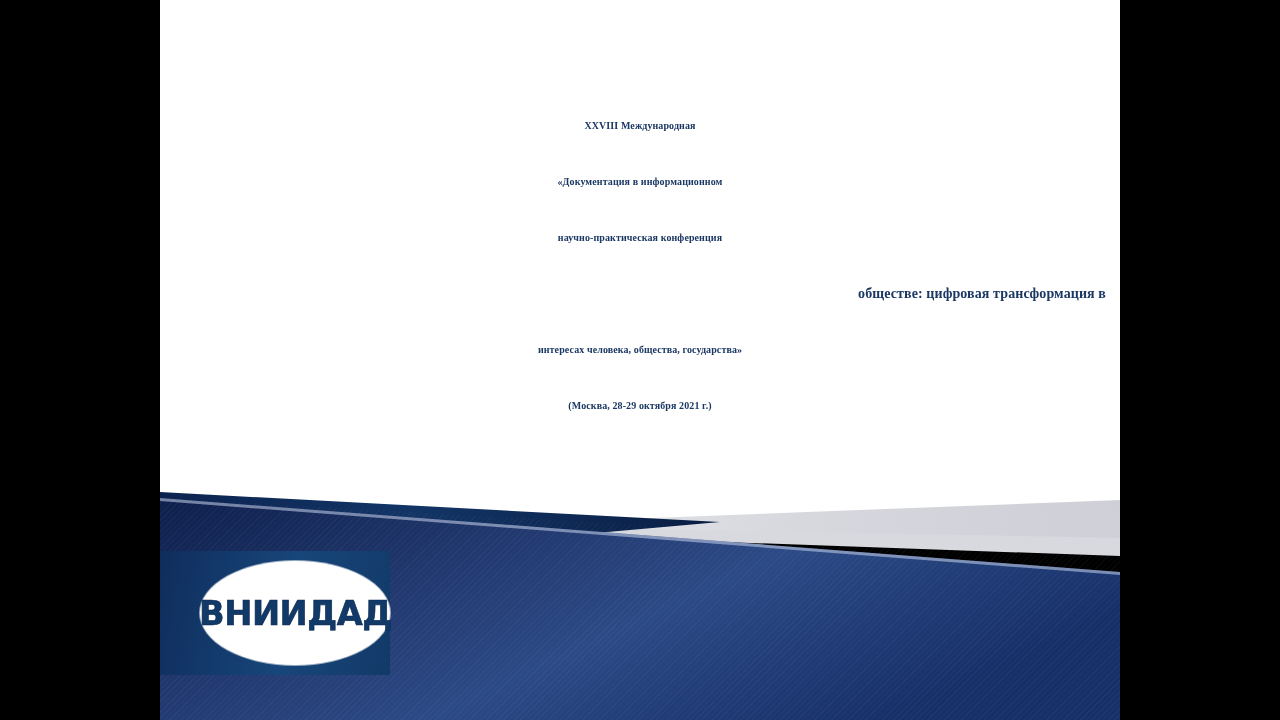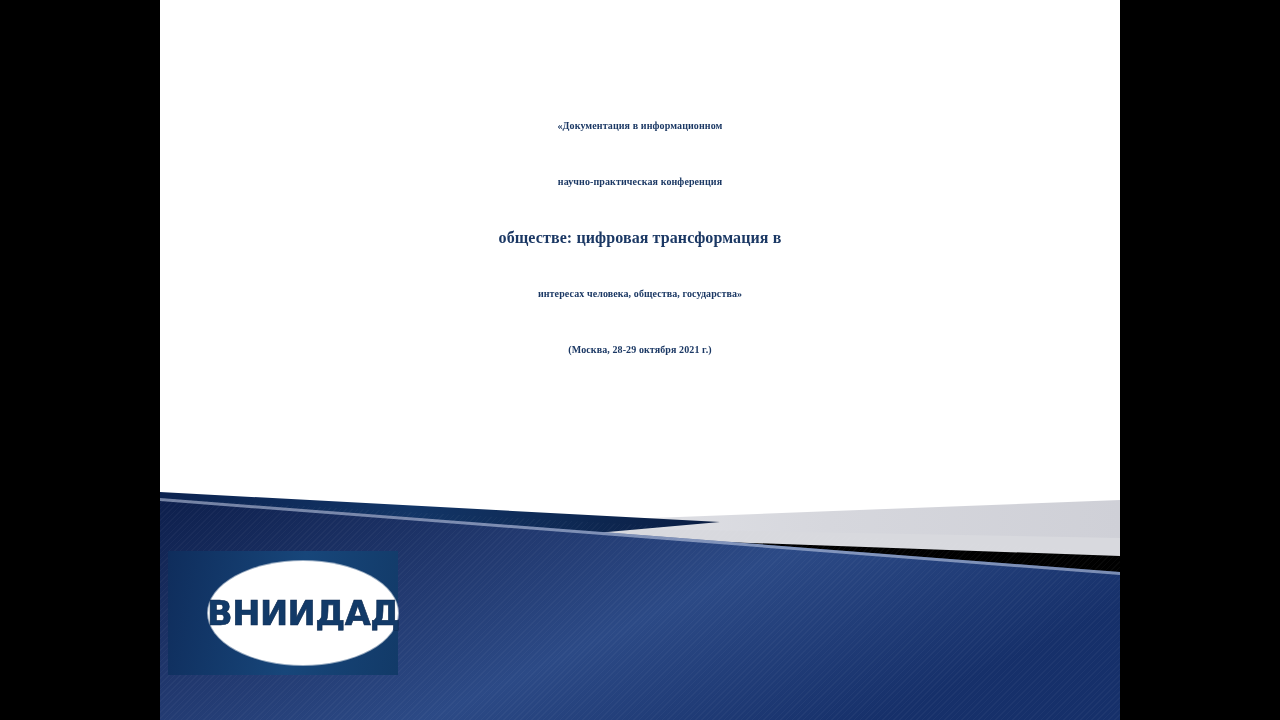--- a/index.html
+++ b/index.html
@@ -68,21 +68,21 @@
         rgba(255,255,255,0.035) 1px,
         rgba(0,0,0,0.0) 1px,
         rgba(0,0,0,0.0) 4px);
     -webkit-mask-image:linear-gradient(#000,#000);
     clip-path:polygon(0 18px, 960px 72px, 960px 240px, 0 240px);
   }
 
   
   #logo {
     position:absolute;
-    left:8px; top:551px;
+    left:0px; top:551px;
     width:230px; height:124px;
     background:linear-gradient(100deg,#0f2d5c 0%,#17467a 55%,#123a68 100%);
     display:flex; align-items:center; justify-content:center;padding-left:40px;
   }
   #logo-ellipse {
     width:212px; height:104px;
     background:#ffffff;
     border-radius:50%;
     display:flex; align-items:center; justify-content:center;
     box-shadow:0 0 0 1px rgba(255,255,255,0.55);
@@ -99,23 +99,24 @@
   }
 </style>
 </head>
 <body>
 
 <div id="stage">
 
   <div id="slide">
 
     <div id="title-block">
+      <div class="title-line l1" style="font-size: 10px;">XXVIII Международная</div>
       <div class="title-line l3" style="font-size: 10px;">«Документация в информационном</div>
       <div class="title-line l2" style="font-size: 10px;">научно-практическая конференция</div>
-      <div class="title-line l4" style="font-size: 16px;">обществе: цифровая трансформация в</div>
+      <div class="title-line l4" style="font-size: 14px; text-align: right;">обществе: цифровая трансформация в</div>
       <div class="title-line l5" style="font-size: 10px; font-family: Liberation Serif, serif;">интересах человека, общества, государства»</div>
       <div class="title-line l6" style="font-size: 10px;">(Москва, 28-29 октября 2021 г.)</div>
     </div>
 
     <div id="deco">
       <svg viewBox="0 0 960 240" preserveAspectRatio="none">
         <defs>
           <linearGradient id="gNavyWedge" x1="0" y1="0" x2="1" y2="0">
             <stop offset="0%" stop-color="#0c2350"></stop>
             <stop offset="45%" stop-color="#123566"></stop>

